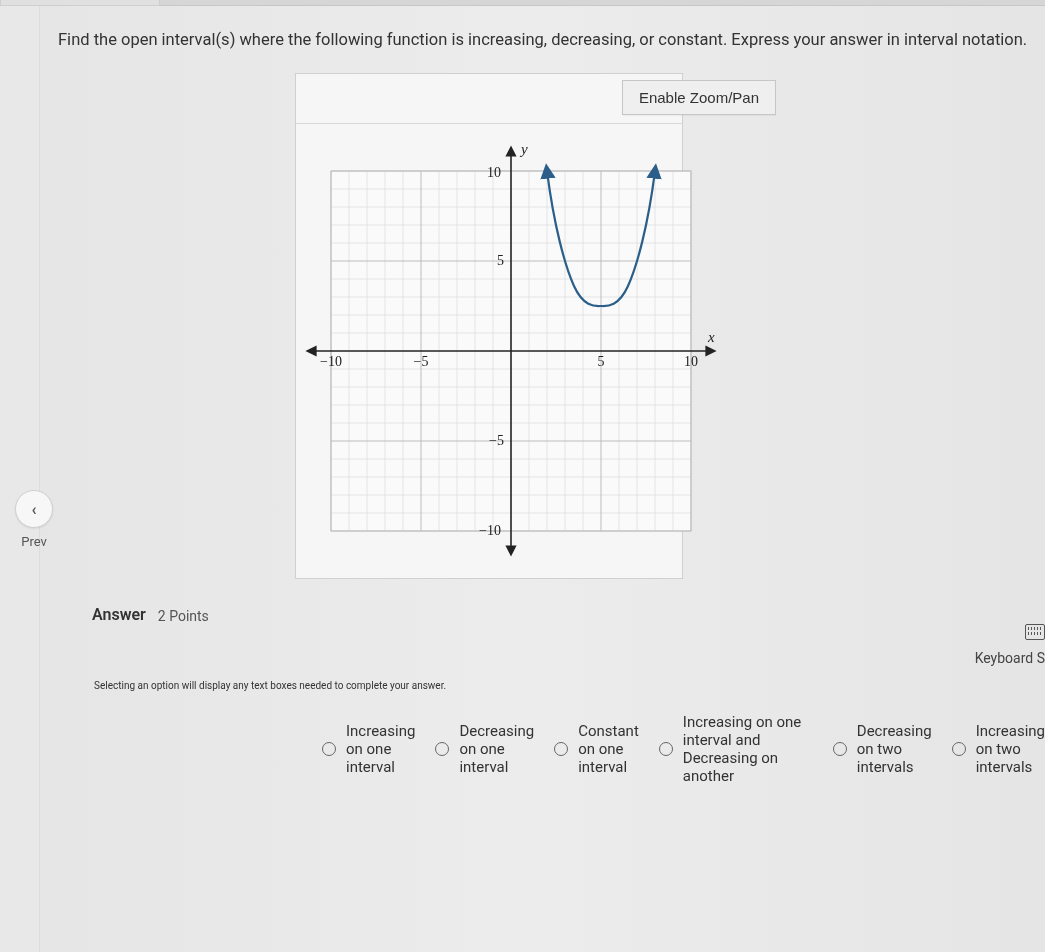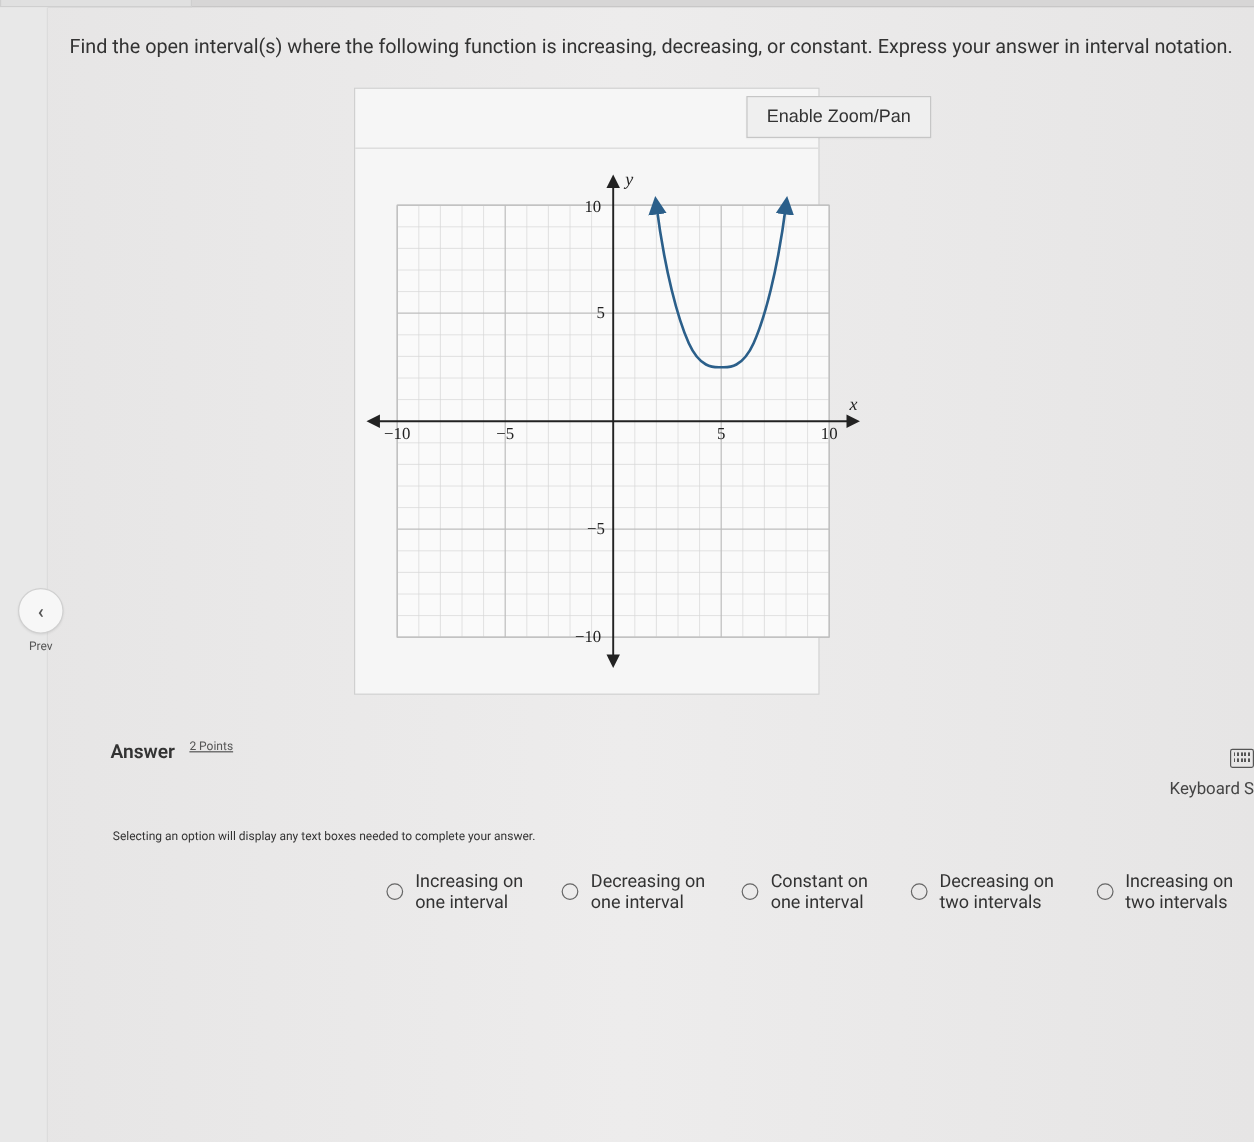--- a/index.html
+++ b/index.html
@@ -51,21 +51,21 @@
     border: 1px solid #d0d0d0;
     box-shadow: 0 1px 2px rgba(0,0,0,0.08);
     display: flex; align-items: center; justify-content: center;
     margin: 0 auto 6px;
     cursor: pointer;
     font-size: 16px;
     color: #555;
     font-weight: bold;
   }
   .prev-label {
-    font-size: 10px;
+    font-size: 13px;
     color: #555;
   }
   .content {
     position: absolute;
     left: 38px; right: 0; top: 6px; bottom: 0;
     padding: 24px 0 0 20px;
   }
   .question {
     font-size: 16.5px;
     color: #333;
@@ -126,35 +126,34 @@
     font-family: "Times New Roman", serif;
     font-size: 14px;
     fill: #222;
   }
   .curve {
     fill: none;
     stroke: #2b5f8a;
     stroke-width: 2.2;
   }
   .answer-row {
-    margin-top: 38px;
+    margin-top: 26px;
     display: flex;
-    align-items: flex-start;
+    align-items: flex-end;
     gap: 12px;
     padding-left: 34px;
   }
   .answer-label {
     font-size: 16px;
     font-weight: 600;
     color: #333;
   }
   .points {
-    font-size: 10px;
+    font-size: 14px;
     color: #555;
-    text-decoration: underline;
   }
   .kb-area {
     position: absolute;
     right: 0;
     top: 618px;
     text-align: right;
     width: 80px;
   }
   .kb-icon {
     width: 20px; height: 16px;
@@ -339,20 +338,24 @@
       <label class="opt">
         <span class="radio"></span>
         <span>Decreasing on one interval</span>
       </label>
       <label class="opt">
         <span class="radio"></span>
         <span>Constant on one interval</span>
       </label>
       <label class="opt">
         <span class="radio"></span>
+        <span>Increasing on one interval and Decreasing on another</span>
+      </label>
+      <label class="opt">
+        <span class="radio"></span>
         <span>Decreasing on two intervals</span>
       </label>
       <label class="opt">
         <span class="radio"></span>
         <span>Increasing on two intervals</span>
       </label>
     </div>
 
   </div>
 </div>

